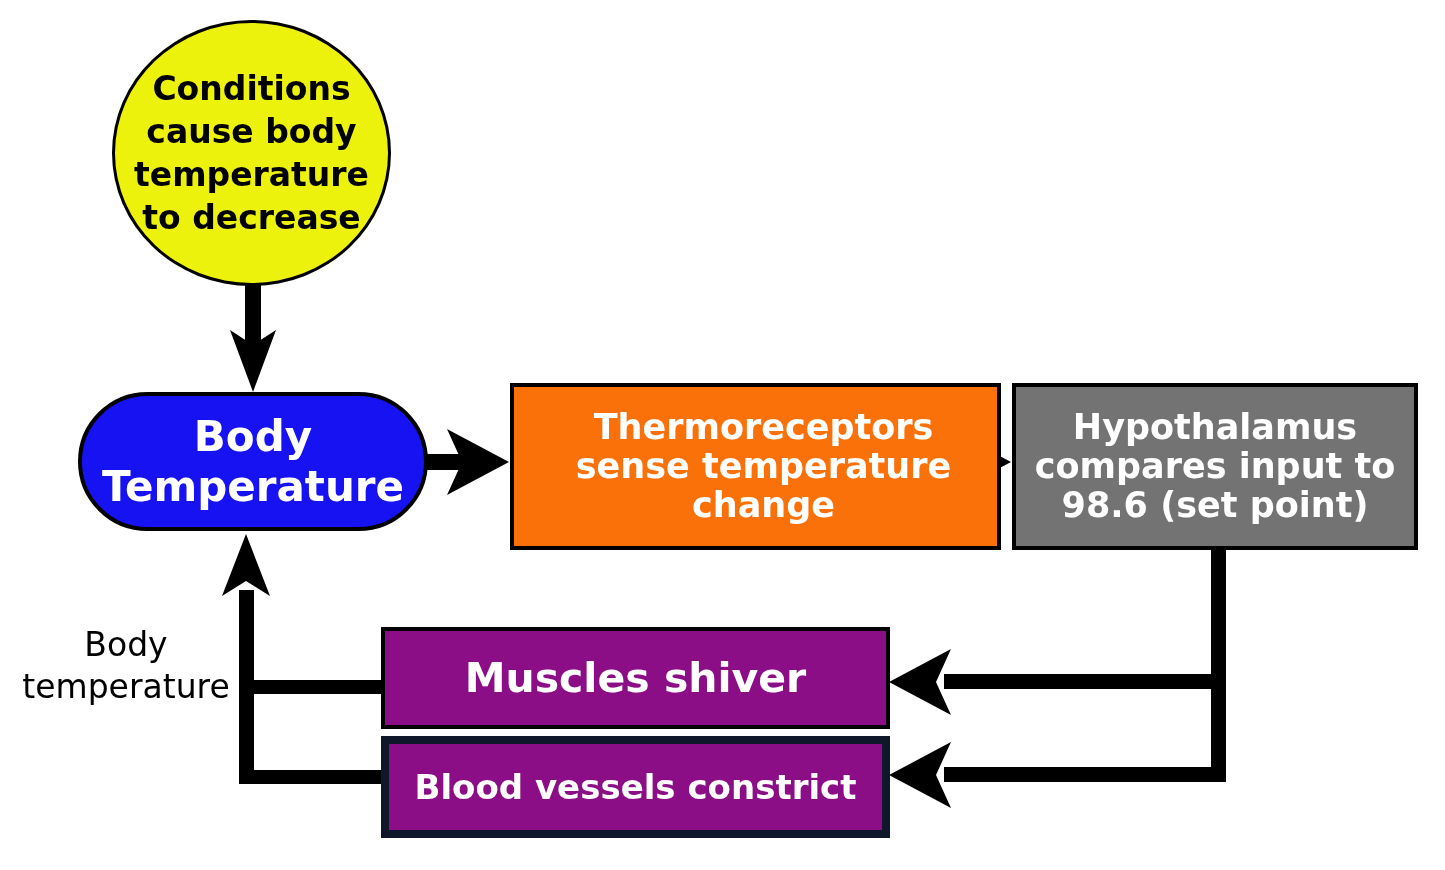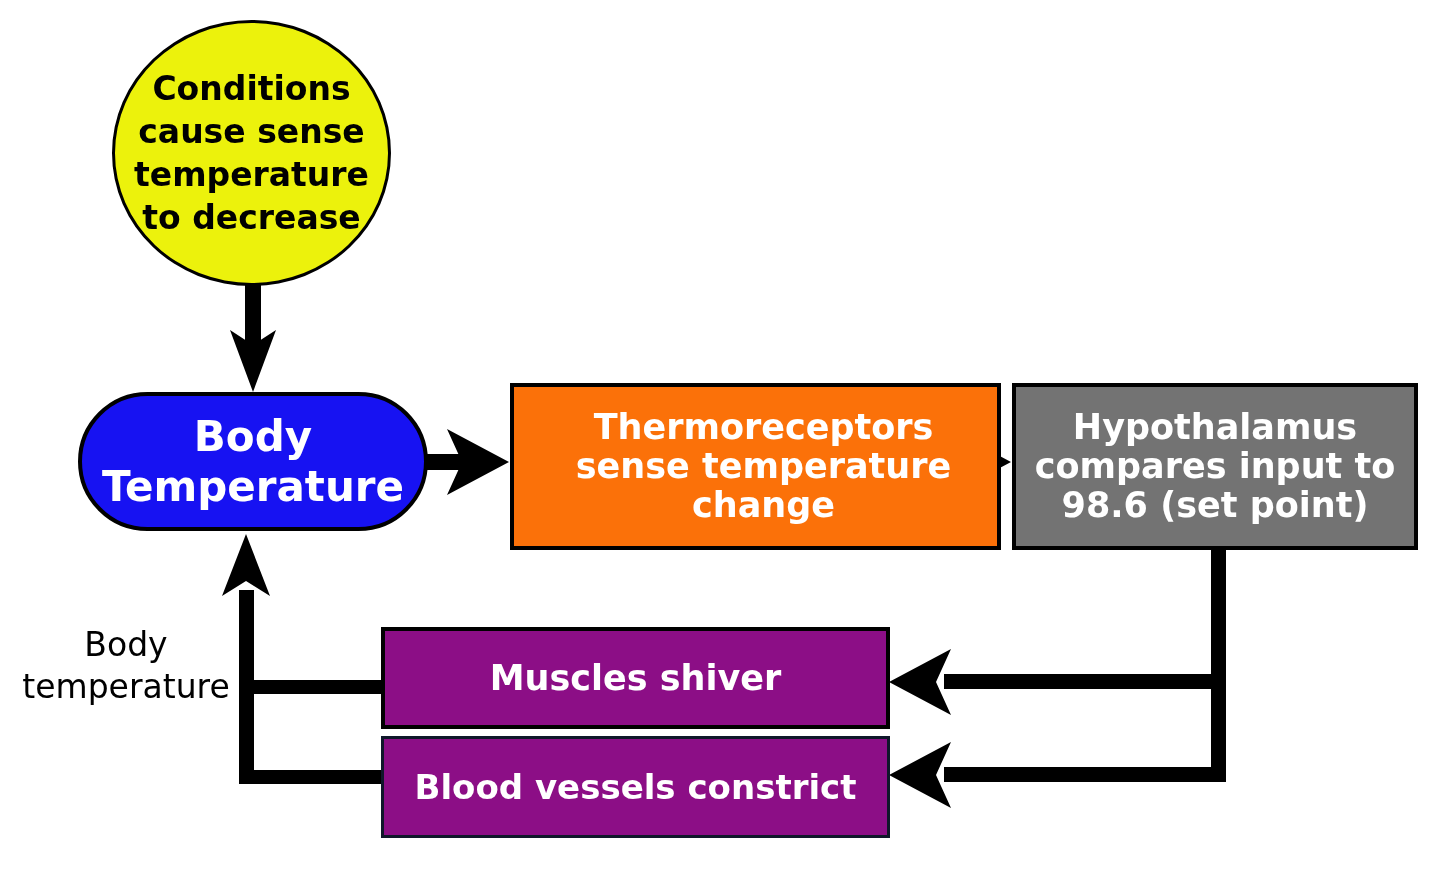--- a/index.html
+++ b/index.html
@@ -74,26 +74,26 @@
     color: #fff;
     font-size: 35px;
     line-height: 39px;
   }
   .muscles {
     left: 381px; top: 627px;
     width: 509px; height: 102px;
     border: 4px solid #000;
     background: #8C0E86;
     color: #fff;
-    font-size: 35px;
+    font-size: 41px;
   }
   .blood {
     left: 381px; top: 736px;
     width: 509px; height: 102px;
-    border: 3px solid #0f172a;
+    border: 8px solid #0f172a;
     background: #8C0E86;
     color: #fff;
     font-size: 34px;
   }
   .feedback-label {
     position: absolute;
     left: 15px; top: 624px;
     width: 222px;
     z-index: 1;
     color: #000;
@@ -143,21 +143,21 @@
     <g fill="#000000">
       <rect x="239" y="590" width="15" height="194"></rect>
       <rect x="239" y="680" width="143" height="14"></rect>
       <rect x="239" y="770" width="143" height="14"></rect>
       <polygon points="246,534 222,596 246,581 270,596"></polygon>
     </g>
   </svg>
 
   <div class="node stimulus-circle">
     <span>Conditions</span>
-    <span>cause sense</span>
+    <span>cause body</span>
     <span>temperature</span>
     <span>to decrease</span>
   </div>
 
   <div class="node body-temp">
     <span>Body</span>
     <span>Temperature</span>
   </div>
 
   <div class="node thermo">

